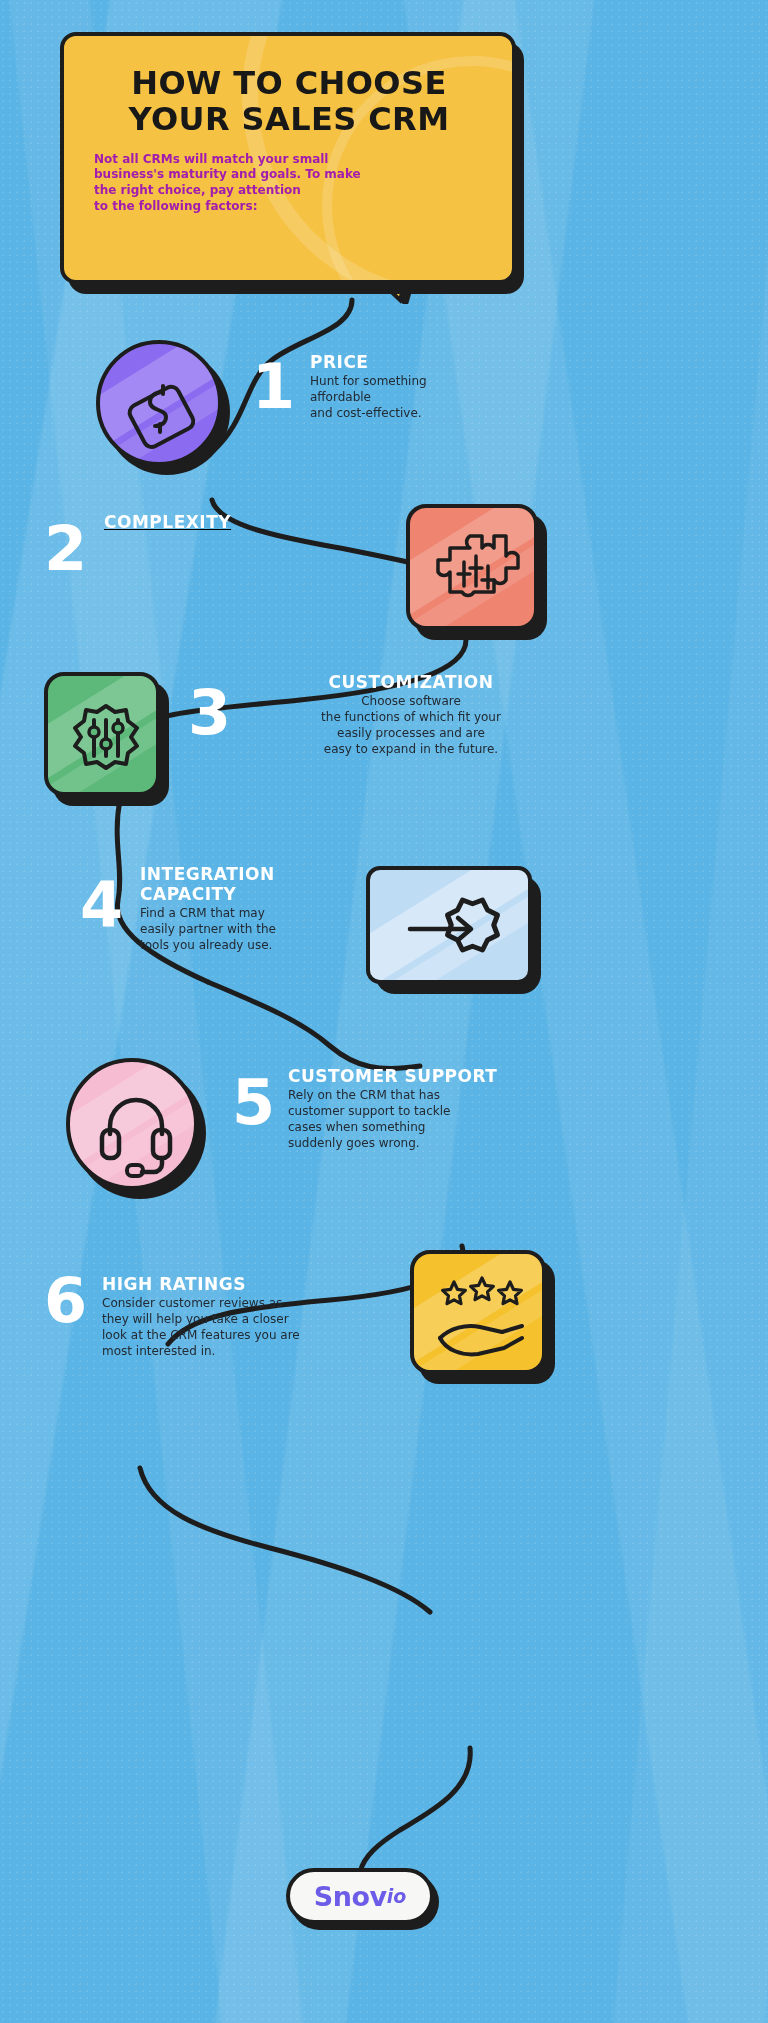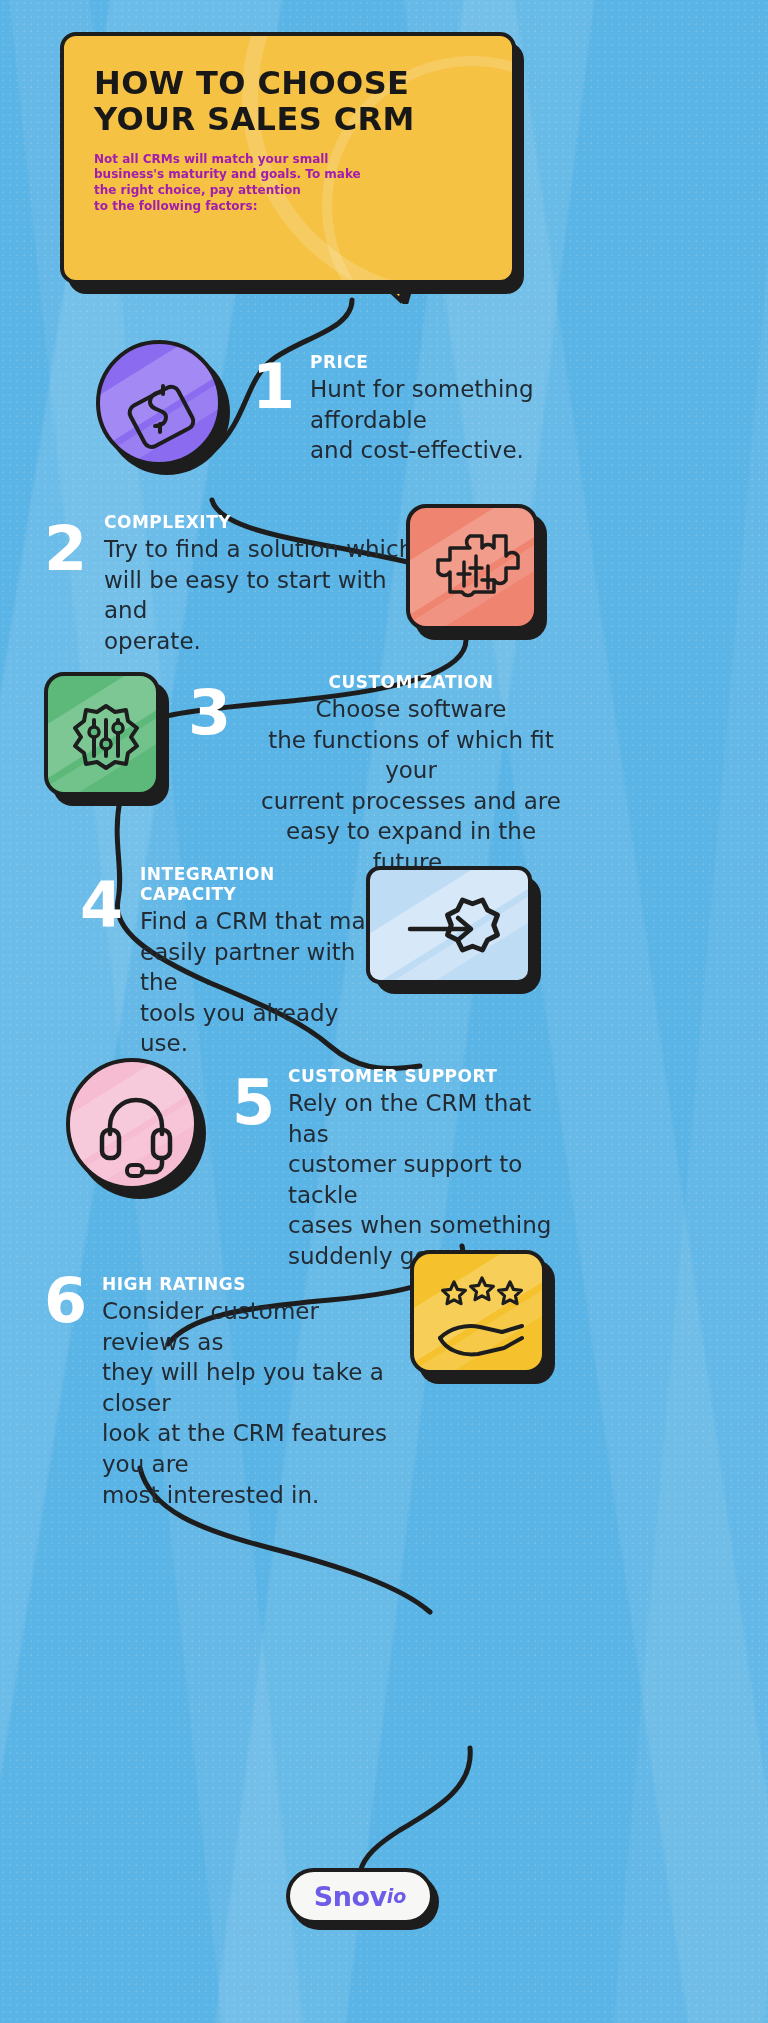--- a/index.html
+++ b/index.html
@@ -57,20 +57,21 @@
     position: absolute; border-radius: 50%;
     border: 16px solid rgba(255,255,255,0.16);
   }
   #header-card .swirl.s1 { width: 420px; height: 420px; right: -150px; top: -150px; }
   #header-card .swirl.s2 { width: 300px; height: 300px; right: -110px; top: 20px; border-width: 10px; }
   #header-title {
     position: relative;
     font-size: 32px; font-weight: bold; line-height: 1.12;
     color: #181818; letter-spacing: 0.4px;
     text-transform: uppercase;
+    text-align: center;
   }
   #header-sub {
     position: relative;
     margin-top: 14px;
     font-size: 12px; font-weight: bold; line-height: 1.32;
     color: #a21caf;
     white-space: pre-line;
   }
   #bubble-tail {
     position: absolute; left: 332px; top: 238px;
@@ -85,21 +86,21 @@
     font-size: 62px; font-weight: bold; color: #ffffff; line-height: 1;
   }
   .item-text { position: absolute; }
   .item-title {
     font-size: 17px; font-weight: bold; color: #ffffff;
     letter-spacing: 0.5px; line-height: 1.18;
     text-transform: uppercase; white-space: pre-line;
   }
   .item-body {
     margin-top: 2px;
-    font-size: 23px; color: #222a33; line-height: 1.33;
+    font-size: 12px; color: #222a33; line-height: 1.33;
     white-space: pre-line;
   }
 
   
   .badge { position: absolute; z-index: 5; }
   .badge-shadow { position: absolute; background: #1d1d1d; }
   .badge-face {
     position: absolute; left: 0; top: 0;
     border: 4px solid #1d1d1d;
     overflow: hidden;
@@ -224,25 +225,22 @@
       <path d="M40,40 h20 a7,7 0 0 1 0,-12 a7,7 0 0 1 0,-0 h12 v12 a7,7 0 0 1 12,0 v-12 h12
                v20 a7,7 0 0 1 12,0 v12 h-12 v12 a7,7 0 0 1 -12,0 v12 h-20 a7,7 0 0 1 -12,0 h-12 v-20
                a7,7 0 0 1 -12,0 v-12 h12 z" fill="none" stroke="#1d1d1d" stroke-width="3.5" stroke-linejoin="round"></path>
       <path d="M54,54 v24 M66,48 v30 M78,58 v22" fill="none" stroke="#1d1d1d" stroke-width="3.5" stroke-linecap="round"></path>
       <path d="M48,66 h12 M60,60 h12 M72,72 h12" fill="none" stroke="#1d1d1d" stroke-width="3.5" stroke-linecap="round"></path>
     </svg>
   </div>
 </div>
 <div class="item" style="left:44px; top:512px; width:370px;">
   <div class="item-num" style="left:0; top:6px;">2</div>
-  <div class="item-text" style="left:60px; top:0; width:320px;">
+  <div class="item-text" style="left:60px; top:0; width:320px;text-decoration:underline;">
     <div class="item-title">COMPLEXITY</div>
-    <div class="item-body">Try to find a solution which
-will be easy to start with and
-operate.</div>
   </div>
 </div>
 
 <div class="badge rect" style="left:44px; top:672px; width:116px; height:124px;">
   <div class="badge-shadow" style="left:9px; top:10px; width:116px; height:124px;"></div>
   <div class="badge-face" style="width:116px; height:124px; background:#5cb97a;">
     <div class="gloss g1"></div>
     <div class="gloss g2"></div>
     <svg width="116" height="124" viewBox="0 0 116 124">
       <path d="M58,30 l9,6 11,-2 2,11 9,7 -6,9 6,9 -9,7 -2,11 -11,-2 -9,6 -9,-6 -11,2 -2,-11 -9,-7 6,-9 -6,-9 9,-7 2,-11 11,2 z" fill="none" stroke="#1d1d1d" stroke-width="4" stroke-linejoin="round"></path>
@@ -254,21 +252,21 @@
       <circle cx="70" cy="52" r="5" fill="#5cb97a" stroke="#1d1d1d" stroke-width="3.5"></circle>
     </svg>
   </div>
 </div>
 <div class="item" style="left:188px; top:672px; width:380px;">
   <div class="item-num" style="left:0; top:10px;">3</div>
   <div class="item-text" style="left:58px; top:0; width:330px;text-align:center;">
     <div class="item-title">CUSTOMIZATION</div>
     <div class="item-body">Choose software
 the functions of which fit your
-current processes and are
+easily processes and are
 easy to expand in the future.</div>
   </div>
 </div>
 
 <div class="badge rect" style="left:366px; top:866px; width:166px; height:118px;">
   <div class="badge-shadow" style="left:9px; top:10px; width:166px; height:118px;"></div>
   <div class="badge-face" style="width:166px; height:118px; background:#bfdcf5; border-radius:14px;">
     <div class="gloss g1" style="background:rgba(255,255,255,0.38);"></div>
     <div class="gloss g2" style="background:rgba(255,255,255,0.26);"></div>
     <svg width="166" height="118" viewBox="0 0 166 118">

